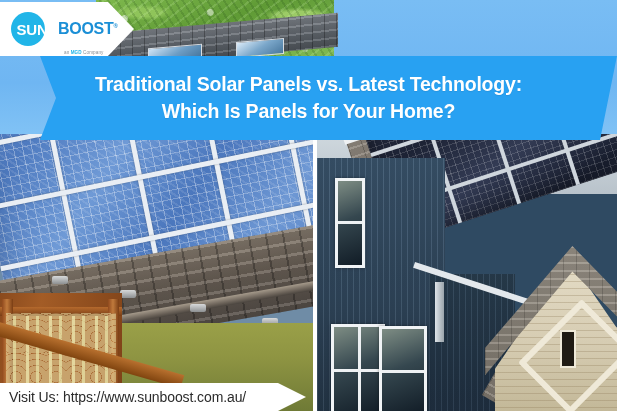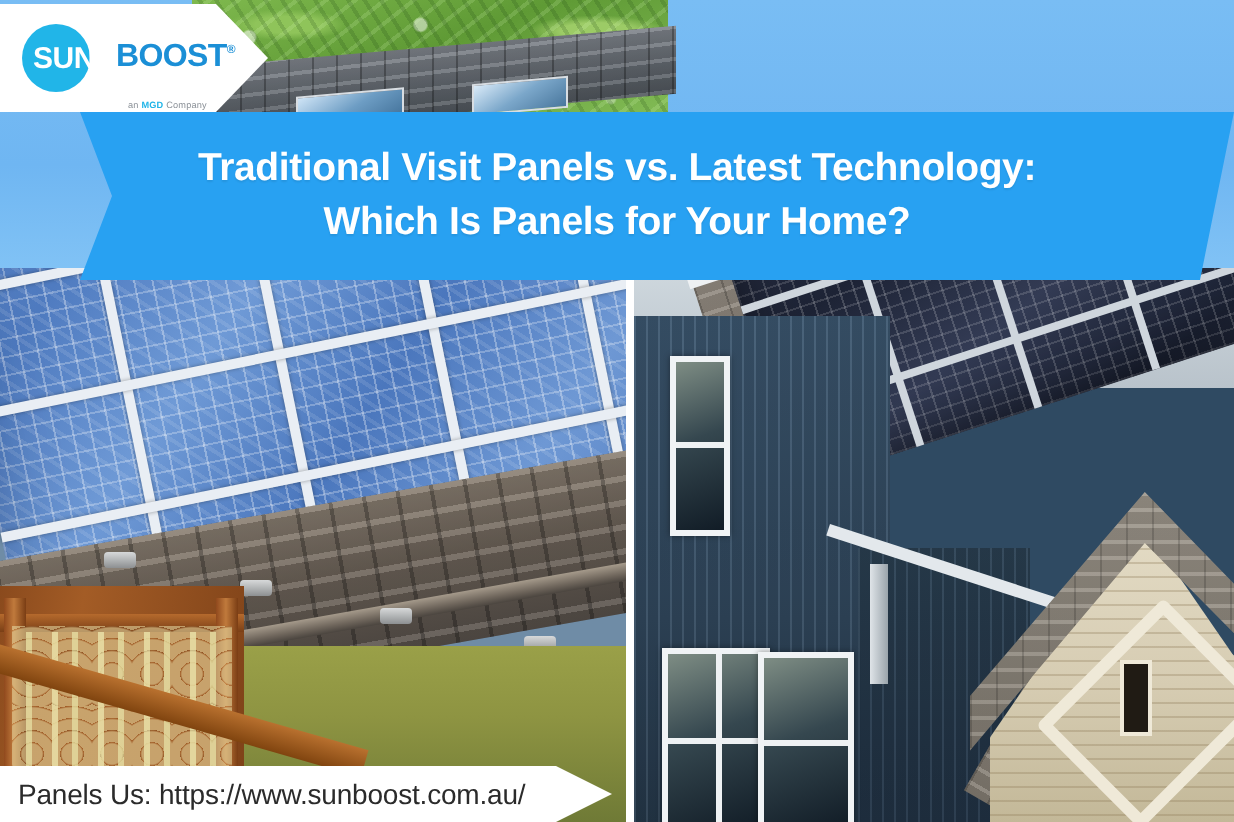--- a/index.html
+++ b/index.html
@@ -591,21 +591,21 @@
         <span class="logo-sun-text">SUN</span>
       </span>
       <span class="logo-boost-text">
         <span>BOOST</span><span class="logo-reg">®</span>
       </span>
       <span class="logo-tagline"><span>an </span><span class="mgd">MGD</span><span> Company</span></span>
     </div>
   </div>
 
   <div class="headline-banner">
-    <div class="headline-line">Traditional Visit Panels vs. Latest Technology:</div>
+    <div class="headline-line">Traditional Solar Panels vs. Latest Technology:</div>
     <div class="headline-line">Which Is Panels for Your Home?</div>
   </div>
 
   <div class="footer-arrow">
-    <span class="footer-text">Panels Us: https://www.sunboost.com.au/</span>
+    <span class="footer-text">Visit Us: https://www.sunboost.com.au/</span>
   </div>
 
 </div>
 
 </body></html>

